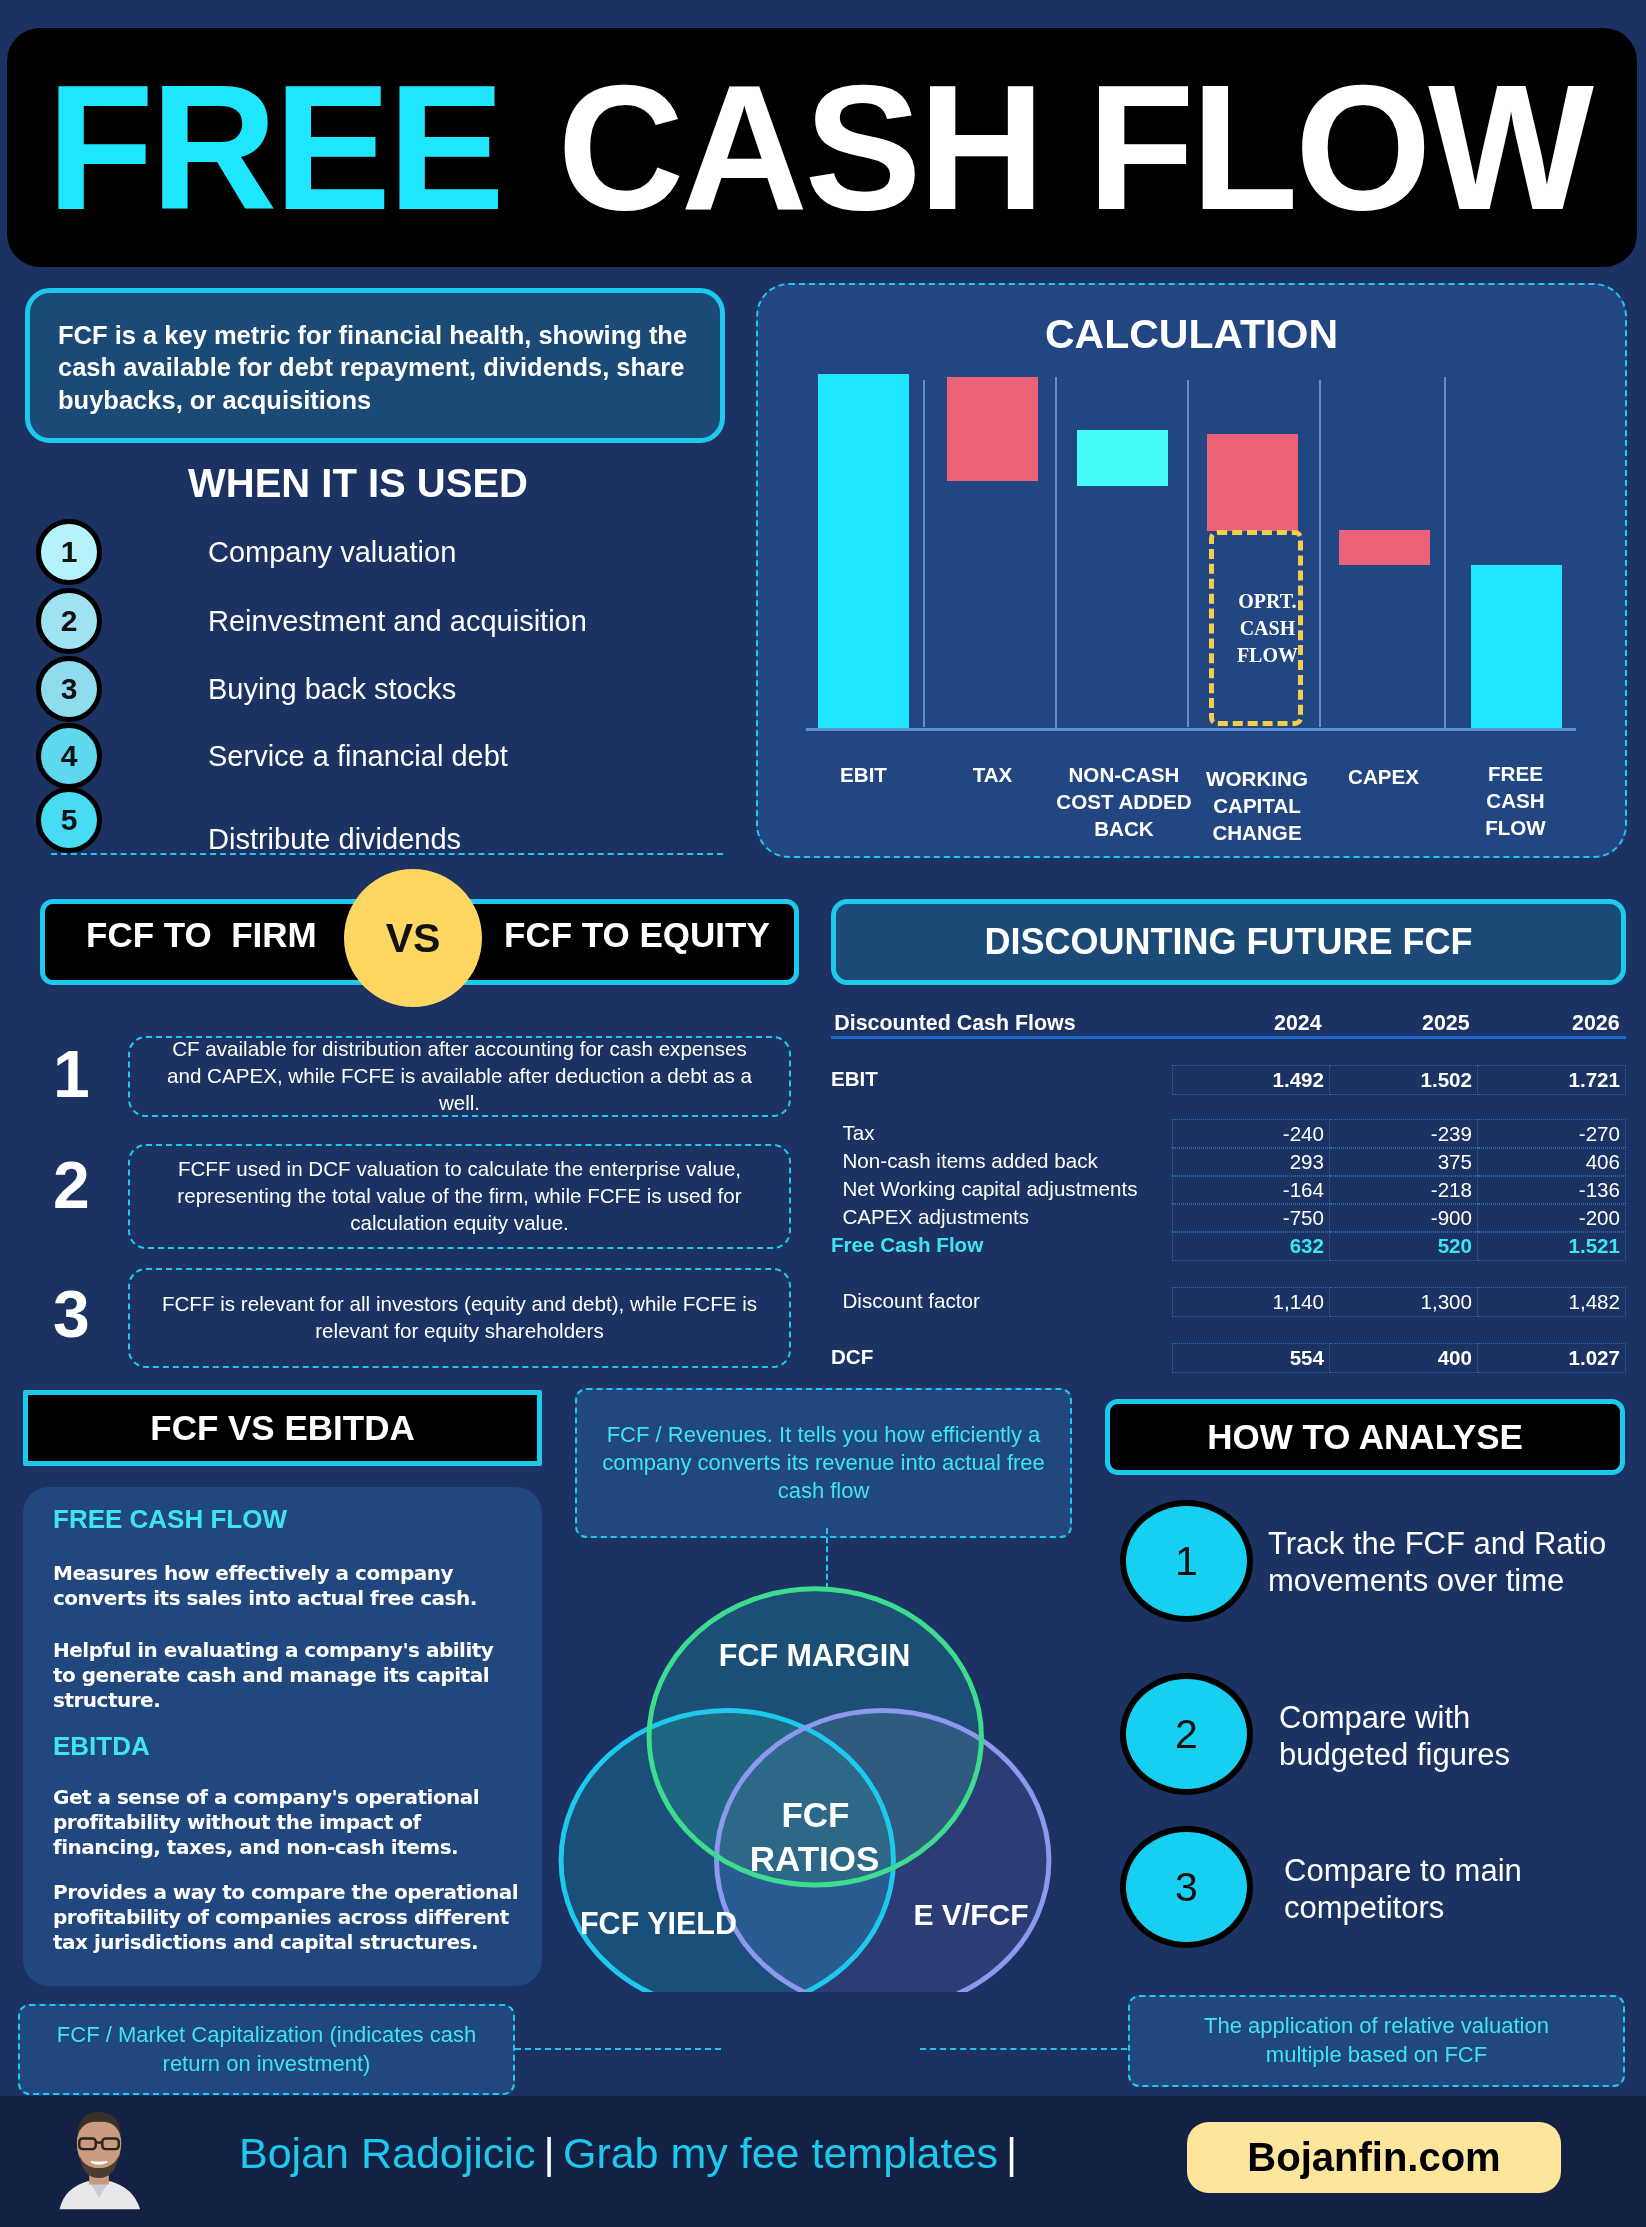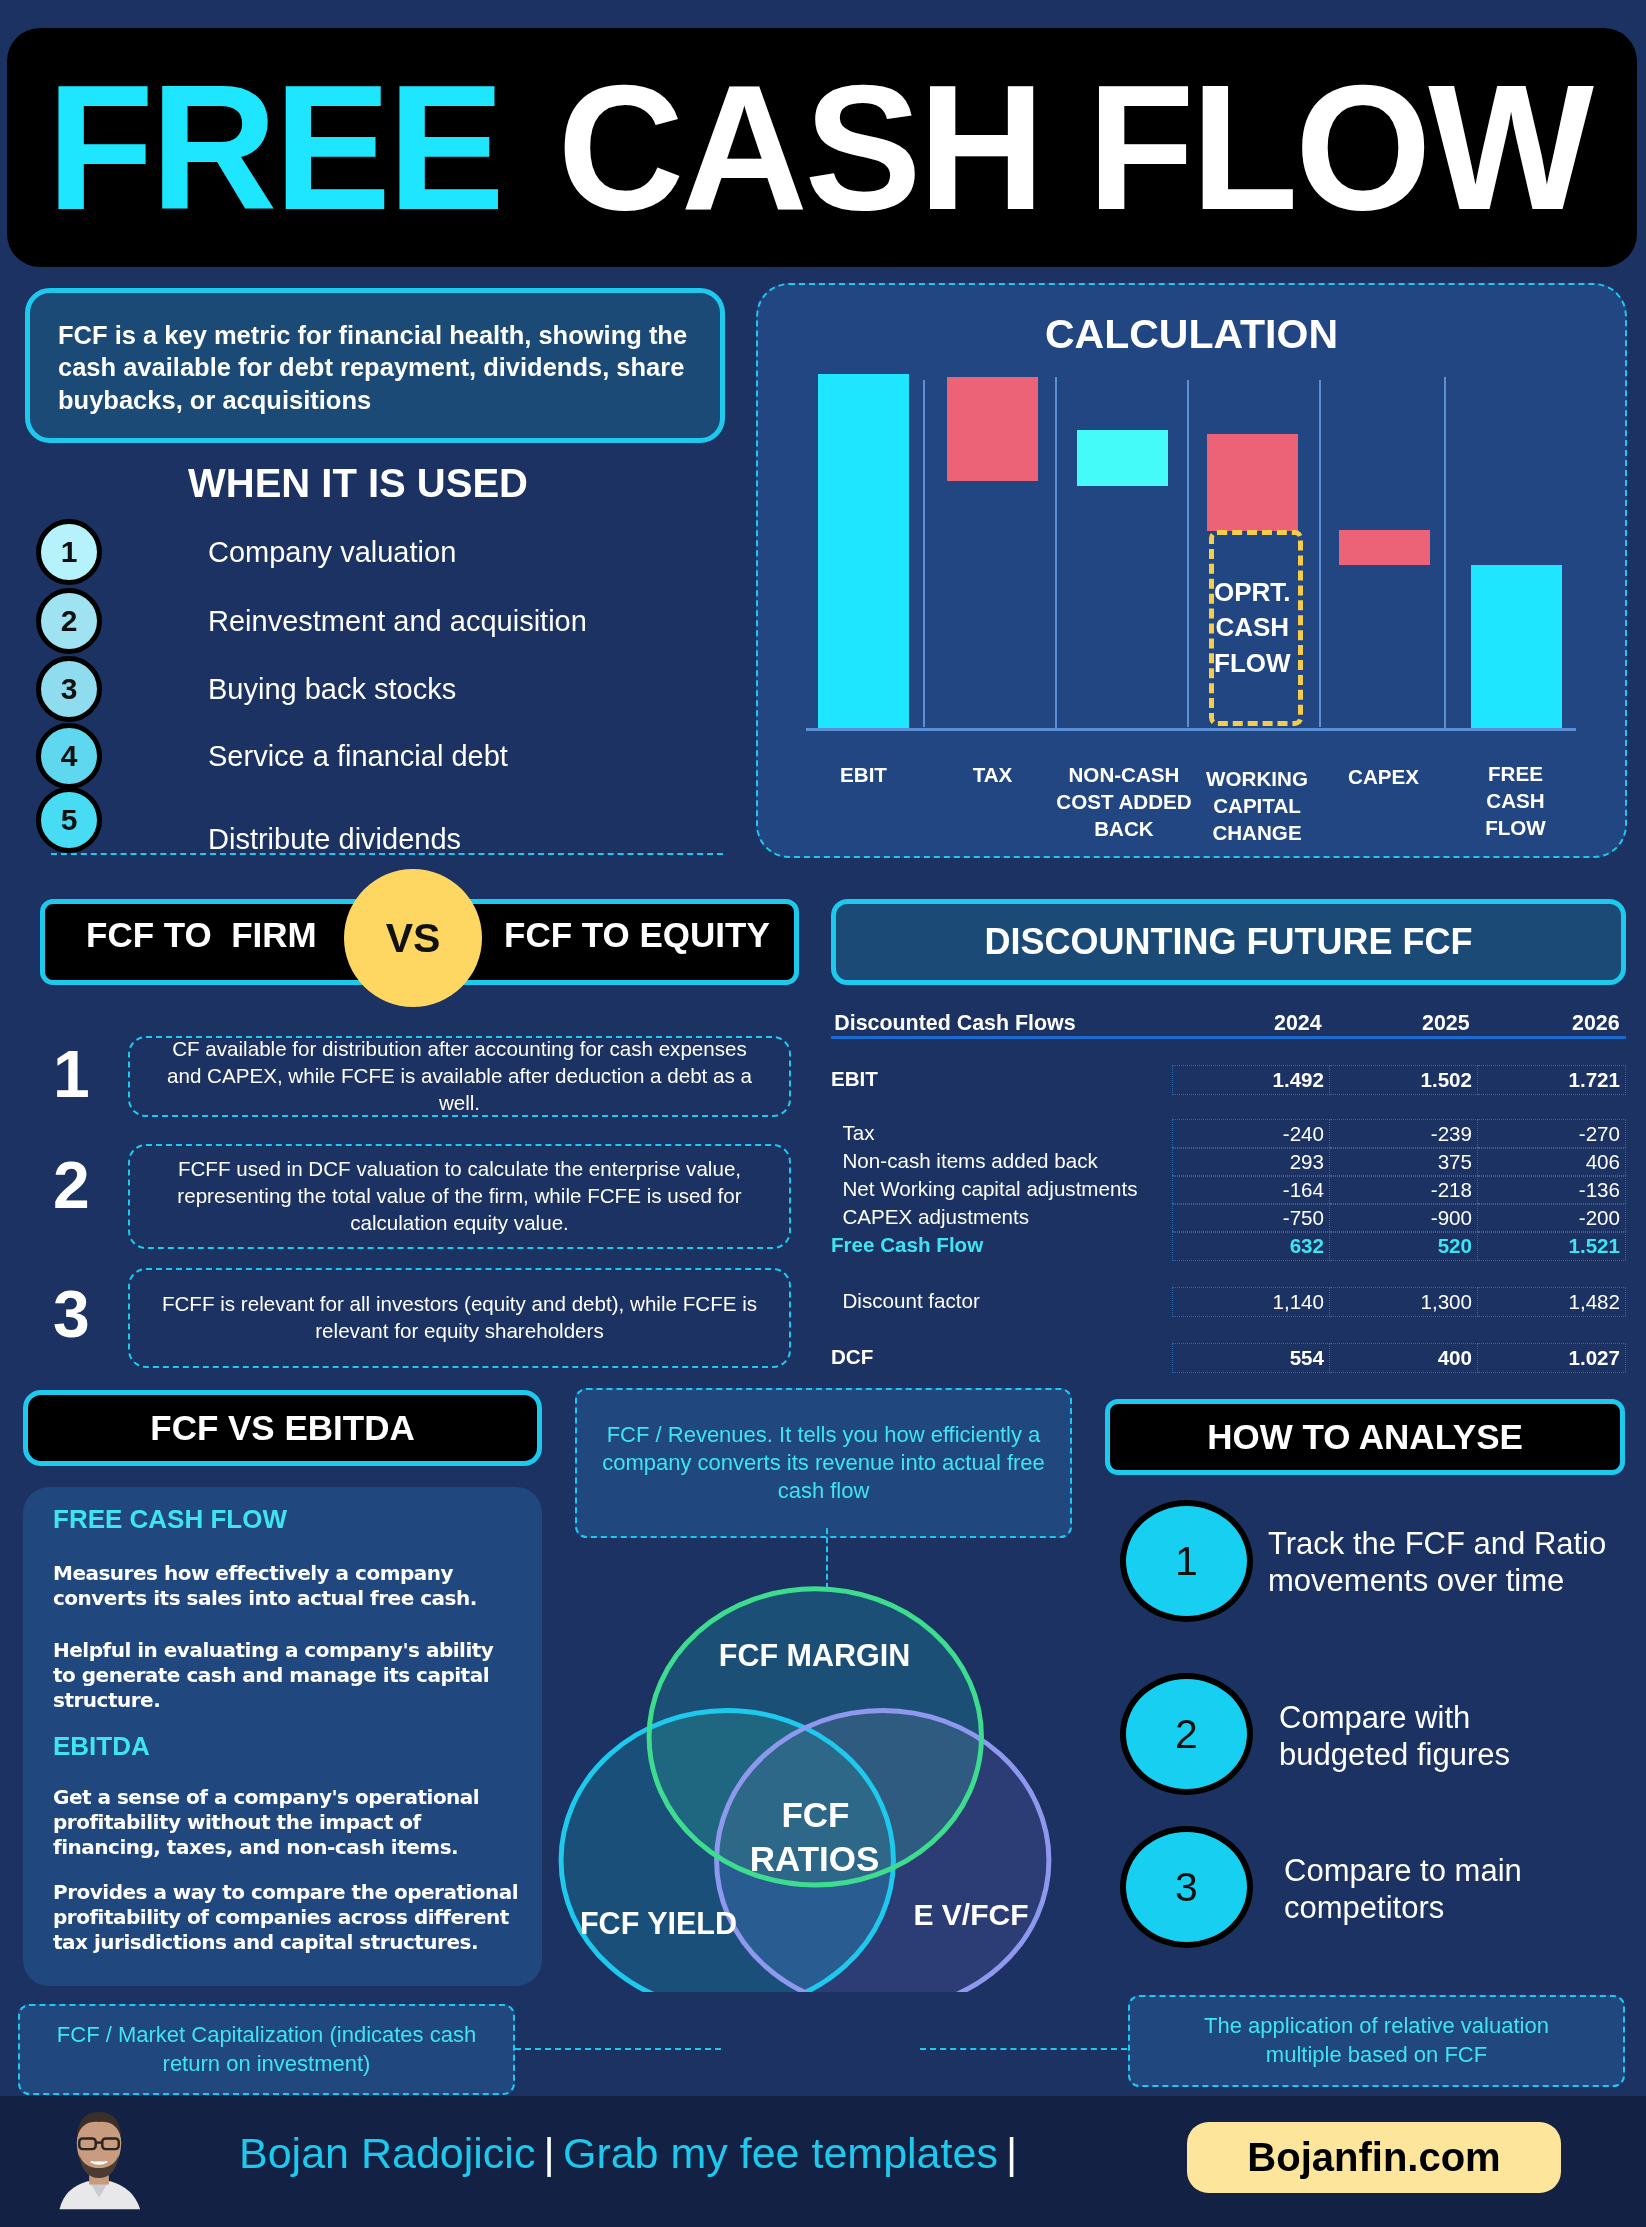--- a/index.html
+++ b/index.html
@@ -26,22 +26,22 @@
     font-size: 30px; color: #111; font-weight: 700; font-family: "Liberation Sans", sans-serif; }
   .when-label { position: absolute; left: 132px; font-size: 29px; white-space: nowrap; font-family: "Liberation Sans", sans-serif; margin-left: 40px; }
   .when-divider { left: 51px; top: 853px; width: 672px; border-top: 2.5px dashed #1ec9ee; }
 
   
   .calc { left: 756px; top: 283px; width: 871px; height: 575px; background: #214682; border: 2.5px dashed #1ec9ee; border-radius: 33px; }
   .calc-title { left: 0; width: 100%; top: 26px; text-align: center; font-size: 41px; font-weight: 700; font-family: "Liberation Sans", sans-serif; }
   .bar { position: absolute; }
   .sep { position: absolute; width: 1.6px; background: #5b8fd6; }
   .axis { position: absolute; height: 2.5px; background: #5b8fd6; }
-  .oprt { position: absolute; border: 5px dashed #f5cc4c; border-radius: 8.2px; display: flex; align-items: center; justify-content: flex-start;
-    text-align: center; font-size: 26px; font-weight: 700; line-height: 1.35; font-family: Liberation Sans, sans-serif; }
+  .oprt { position: absolute; border: 5px dashed #f5cc4c; border-radius: 8.2px; display: flex; align-items: center; justify-content: flex-end;
+    text-align: center; font-size: 20px; font-weight: 700; line-height: 1.35; font-family: Liberation Serif, serif; }
   .xlabel { position: absolute; text-align: center; font-size: 20.6px; font-weight: 700; line-height: 1.3; font-family: "Liberation Sans", sans-serif; }
 
   
   .vs-bar { left: 40px; top: 899px; width: 759px; height: 86px; background: #000; border: 5px solid #1ec9ee; border-radius: 13px; }
   .vs-left { left: 86px; top: 915px; font-size: 35px; font-weight: 700; font-family: "Liberation Sans", sans-serif; white-space: pre; }
   .vs-right { left: 504px; top: 915px; font-size: 35px; font-weight: 700; font-family: "Liberation Sans", sans-serif; }
   .vs-circle { left: 344px; top: 869px; width: 138px; height: 138px; border-radius: 50%; background: #fdd762; color: #111;
     display: flex; align-items: center; justify-content: center; font-size: 41px; font-weight: 700; font-family: "Liberation Sans", sans-serif; }
   .diff-num { position: absolute; left: 53px; font-size: 66px; font-weight: 700; font-family: "Liberation Sans", sans-serif; }
   .diff-box { position: absolute; left: 128px; width: 663px; border: 2.5px dashed #1ec9ee; border-radius: 18px; display: flex; align-items: center;
@@ -56,21 +56,21 @@
   .dcf-row { position: absolute; left: 0; width: 795px; height: 28px; font-size: 20.6px; }
   .dcf-row .lbl { position: absolute; left: 0; top: 0; white-space: nowrap; }
   .dcf-row .lbl.indent { left: 11.5px; }
   .dcf-row .cell { position: absolute; top: -2.5px; height: 30px; text-align: right; padding-right: 5px; padding-top: 2.5px;
     border-top: 1.6px dotted #2c67a8; border-bottom: 1.6px dotted #2c67a8; border-right: 1.6px dotted #2c67a8; }
   .dcf-row .cell.first { border-left: 1.6px dotted #2c67a8; }
   .bold { font-weight: 700; }
   .cyan { color: #3fe4f2; }
 
   
-  .ebitda-head { left: 23px; top: 1390px; width: 519px; height: 76px; background: #000; border: 5px solid #1ec9ee; border-radius: 18px;
+  .ebitda-head { left: 23px; top: 1390px; width: 519px; height: 76px; background: #000; border: 5px solid #1ec9ee; border-radius: 2px;
     display: flex; align-items: center; justify-content: center; font-size: 35px; font-weight: 700; font-family: "Liberation Sans", sans-serif; }
   .ebitda-box { left: 23px; top: 1487px; width: 519px; height: 499px; background: #21477f; border-radius: 26px; padding: 16.5px 30px; }
   .eb-h { color: #3fe4f2; font-size: 26px; font-weight: 700; font-family: "Liberation Sans", sans-serif; position: absolute; left: 30px; }
   .eb-p { position: absolute; left: 30px; width: 469px; font-size: 20px; font-weight: 700; line-height: 1.24; font-family: "DejaVu Sans", sans-serif; letter-spacing: -0.5px; }
 
   
   .ratio-box { position: absolute; border: 2.5px dashed #1ec9ee; border-radius: 11.5px; background: #21477f; color: #3fe4f2;
     display: flex; align-items: center; justify-content: center; text-align: center; font-family: "Liberation Sans", sans-serif; }
   .venn-label { position: absolute; font-weight: 700; font-family: "Liberation Sans", sans-serif; text-align: center; }
 

